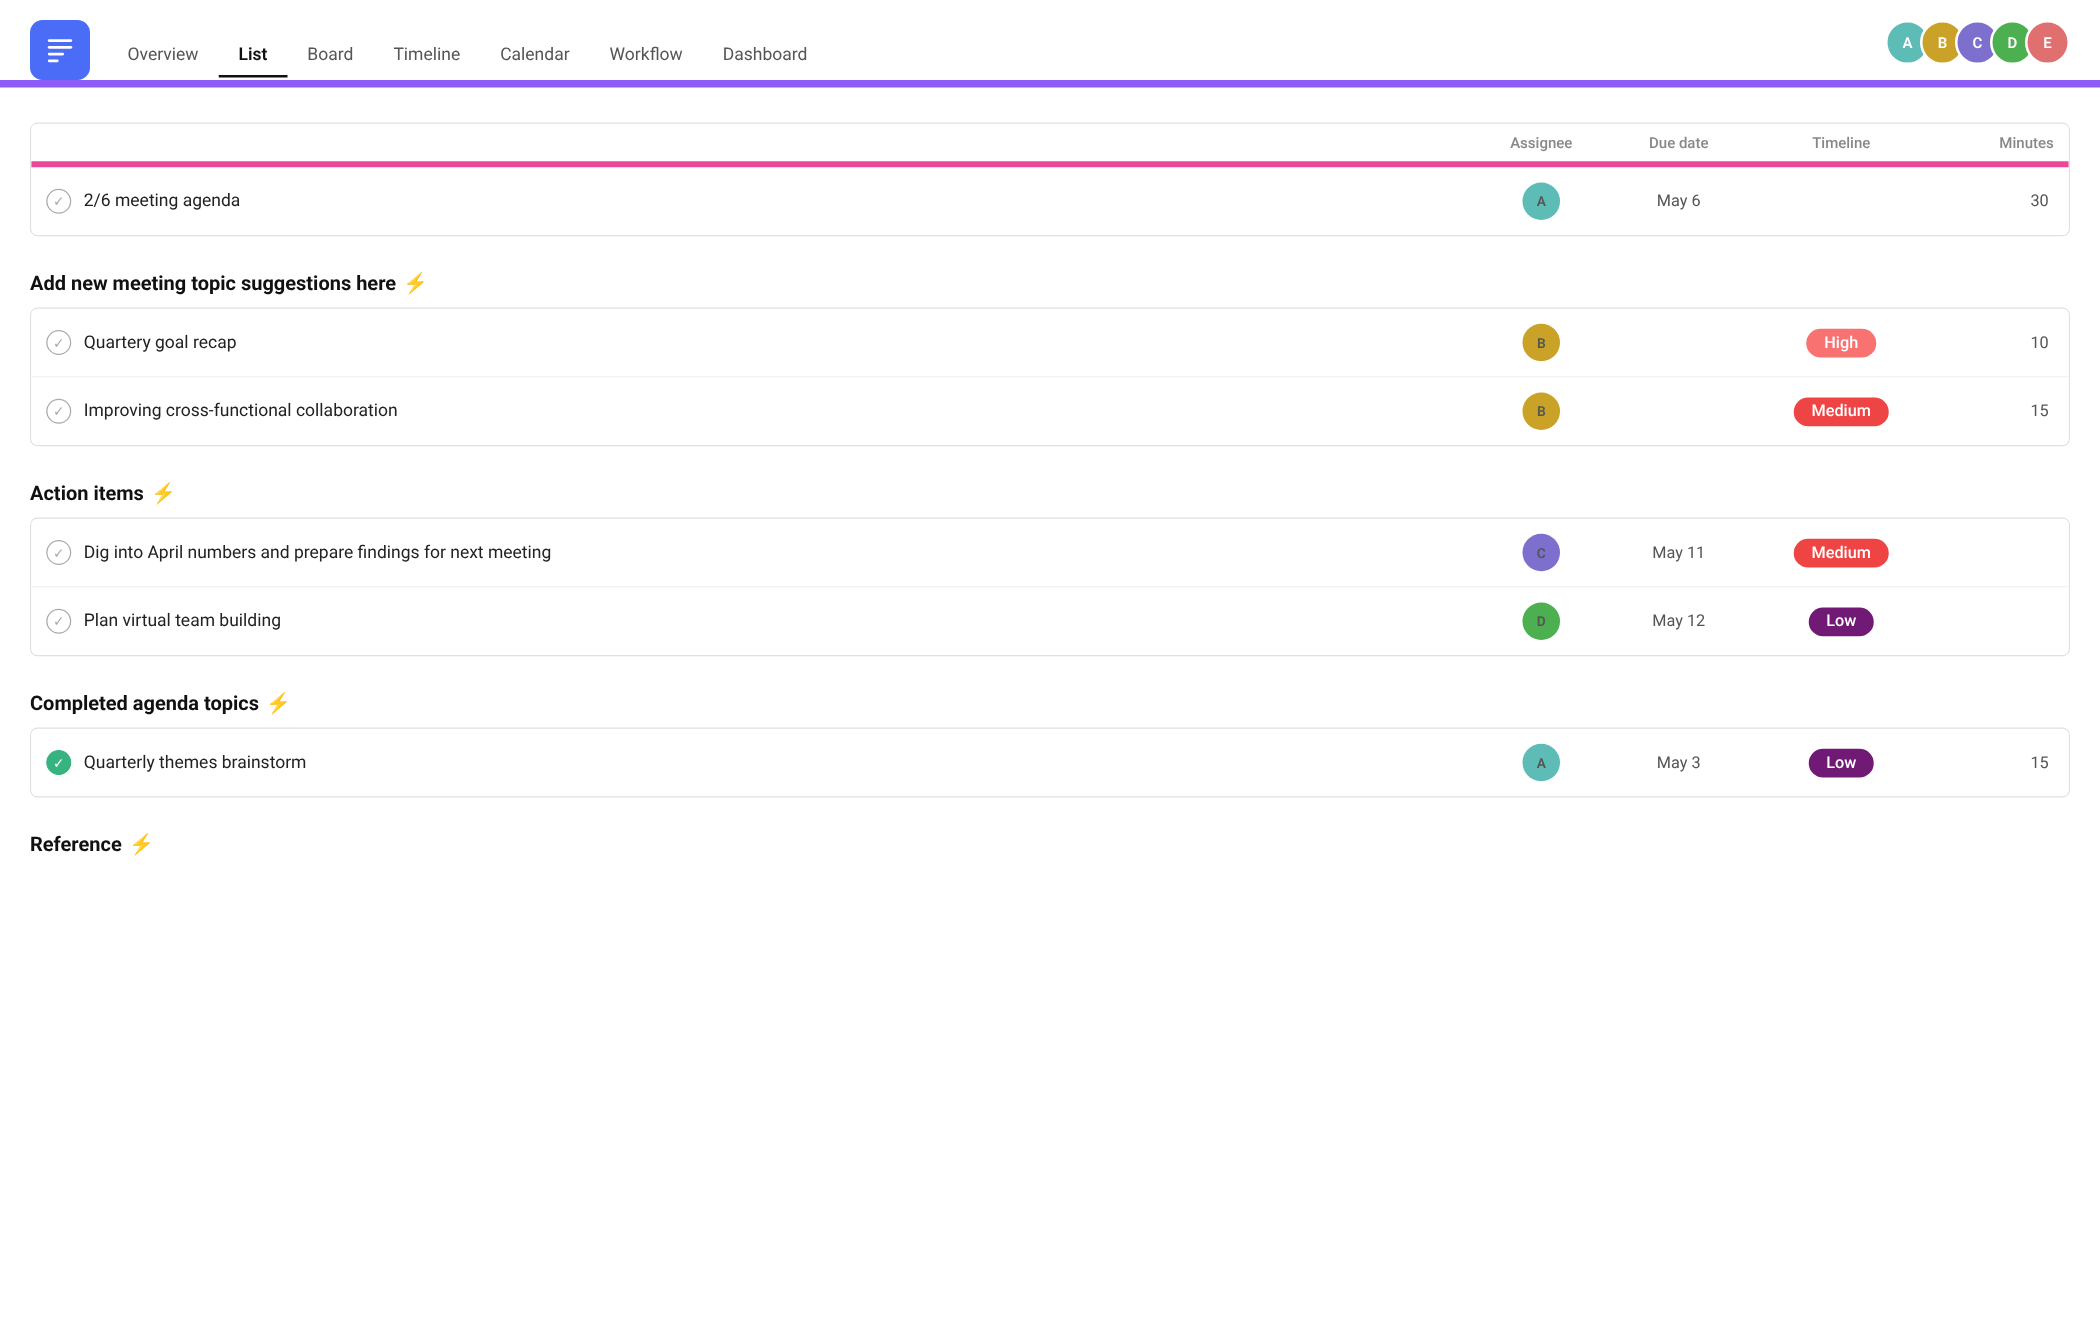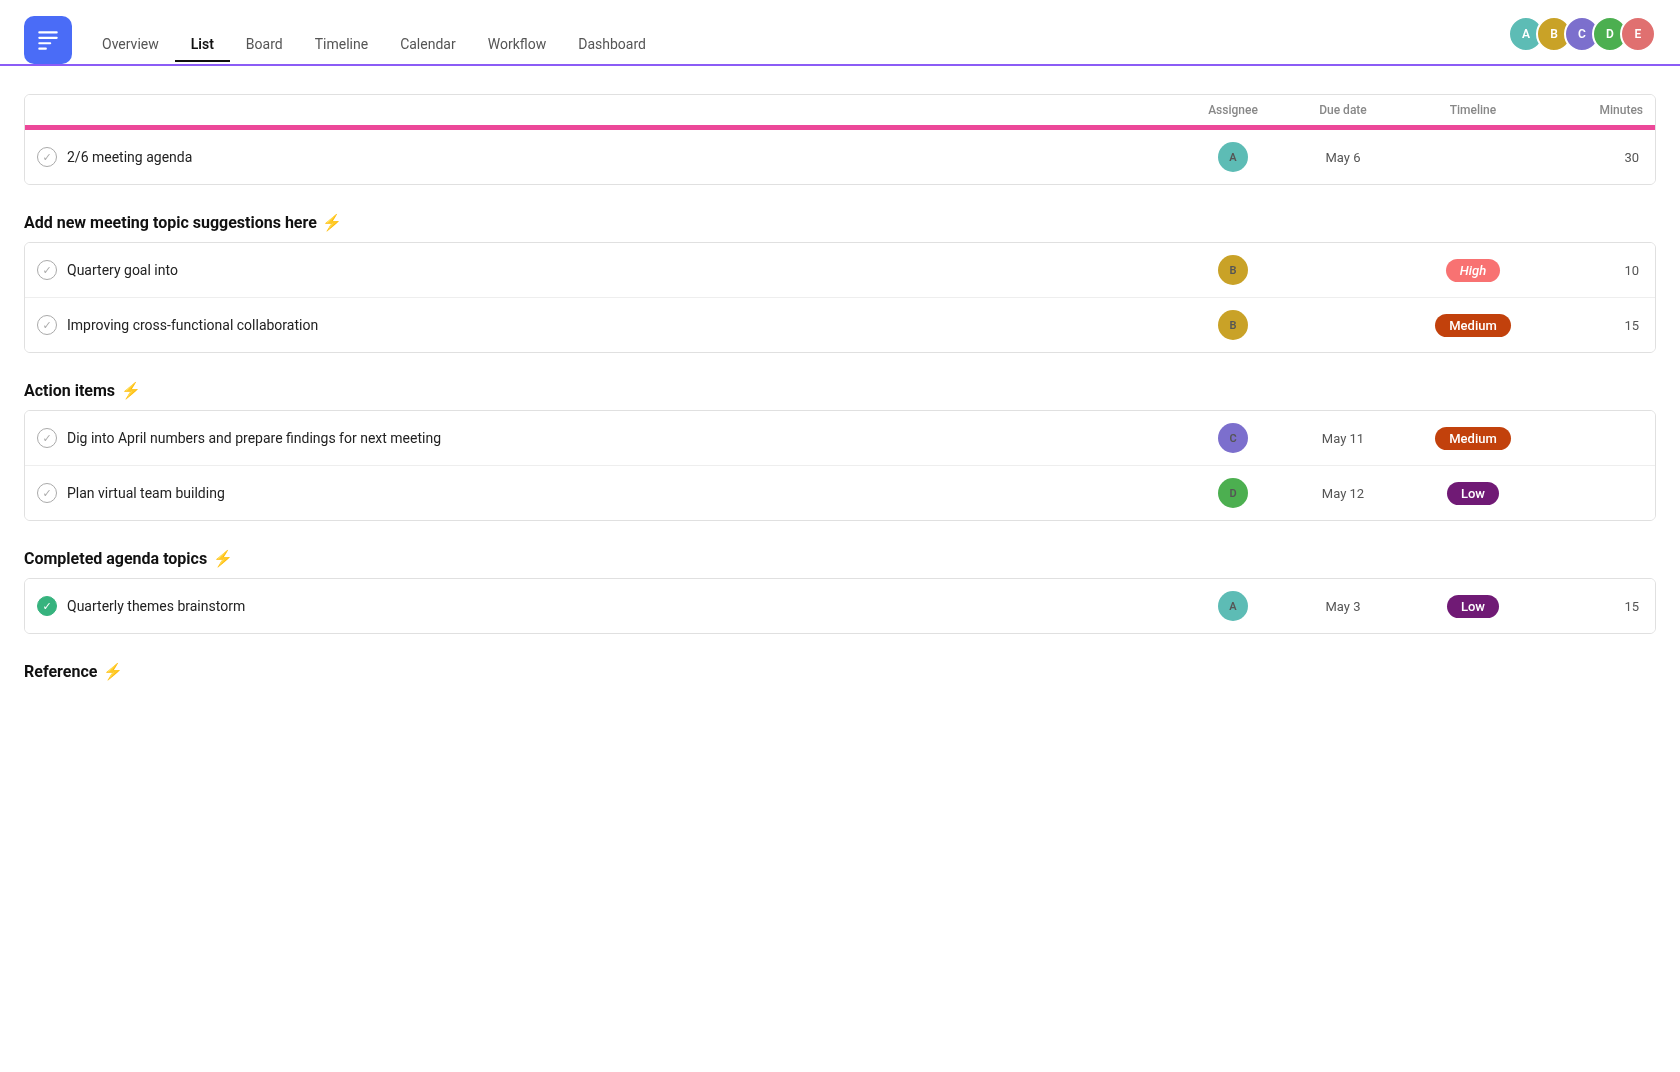--- a/index.html
+++ b/index.html
@@ -8,21 +8,21 @@
       background: #ffffff;
       color: #1a1a1a;
       font-size: 14px;
     }
 
     
     .header {
       display: flex;
       align-items: center;
       padding: 16px 24px 0 24px;
-      border-bottom: 2px solid #8b5cf6;
+      border-bottom: 6px solid #8b5cf6;
       position: relative;
     }
     .app-icon {
       width: 48px;
       height: 48px;
       background: #4a6cf7;
       border-radius: 10px;
       display: flex;
       align-items: center;
       justify-content: center;
@@ -197,24 +197,23 @@
     }
     .priority-badge {
       padding: 4px 14px;
       border-radius: 20px;
       font-size: 13px;
       font-weight: 500;
     }
     .priority-high {
       background: #f87272;
       color: #fff;
-      font-style: italic;
     }
     .priority-medium {
-      background: #c2410c;
+      background: #ef4444;
       color: #fff;
     }
     .priority-low {
       background: #701a75;
       color: #fff;
     }
 
     .minutes-cell {
       text-align: right;
       color: #555;
@@ -291,21 +290,21 @@
           <div class="minutes-cell">30</div>
         </div>
       </div>
     </div>
     <div class="section">
       <div class="section-title">Add new meeting topic suggestions here<span class="lightning"> ⚡</span></div>
       <div class="task-table">
         <div class="task-row">
           <div class="task-name-cell">
             <div class="check-icon">✓</div>
-            <span class="task-name">Quartery goal into</span>
+            <span class="task-name">Quartery goal recap</span>
           </div>
           <div class="assignee-cell">
             <div class="assignee-avatar av-yellow">B</div>
           </div>
           <div class="due-date-cell"></div>
           <div class="priority-cell">
             <span class="priority-badge priority-high">High</span>
           </div>
           <div class="minutes-cell">10</div>
         </div>

